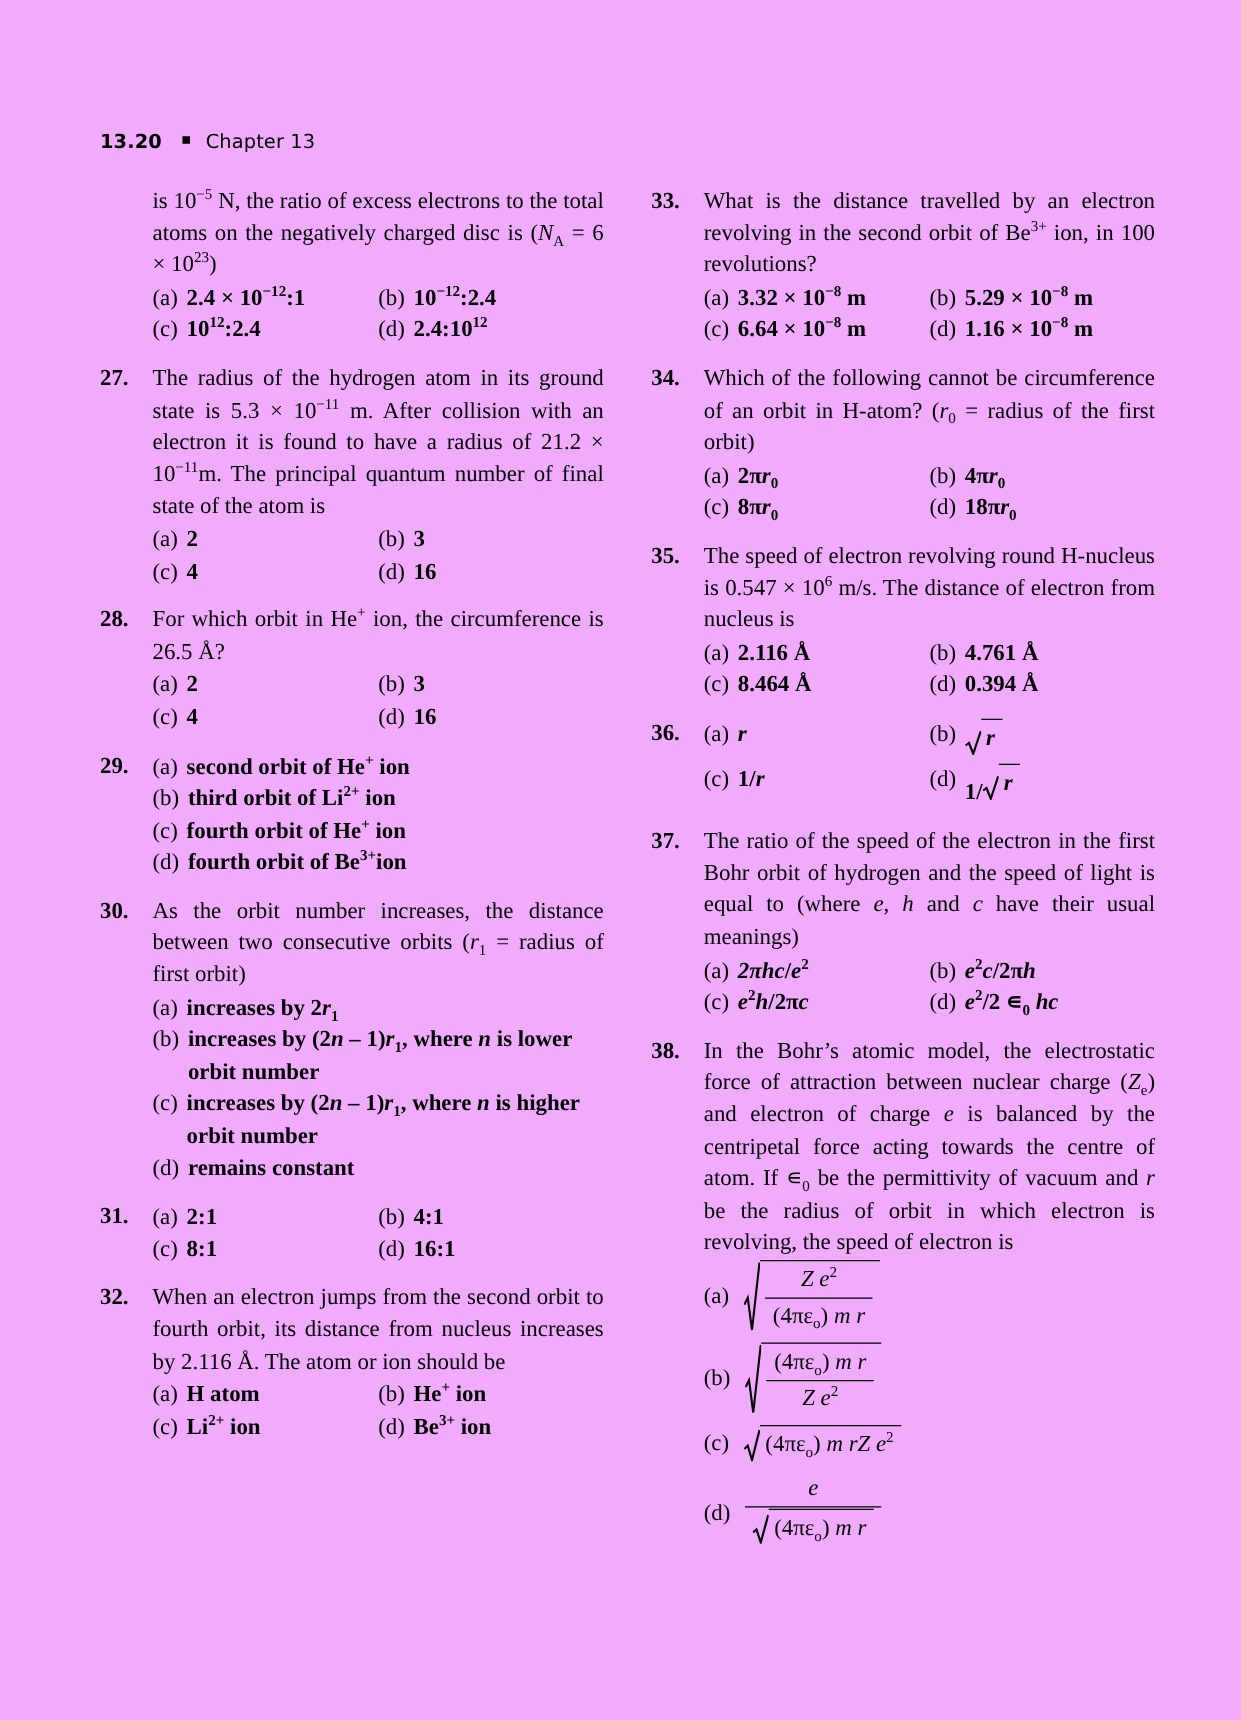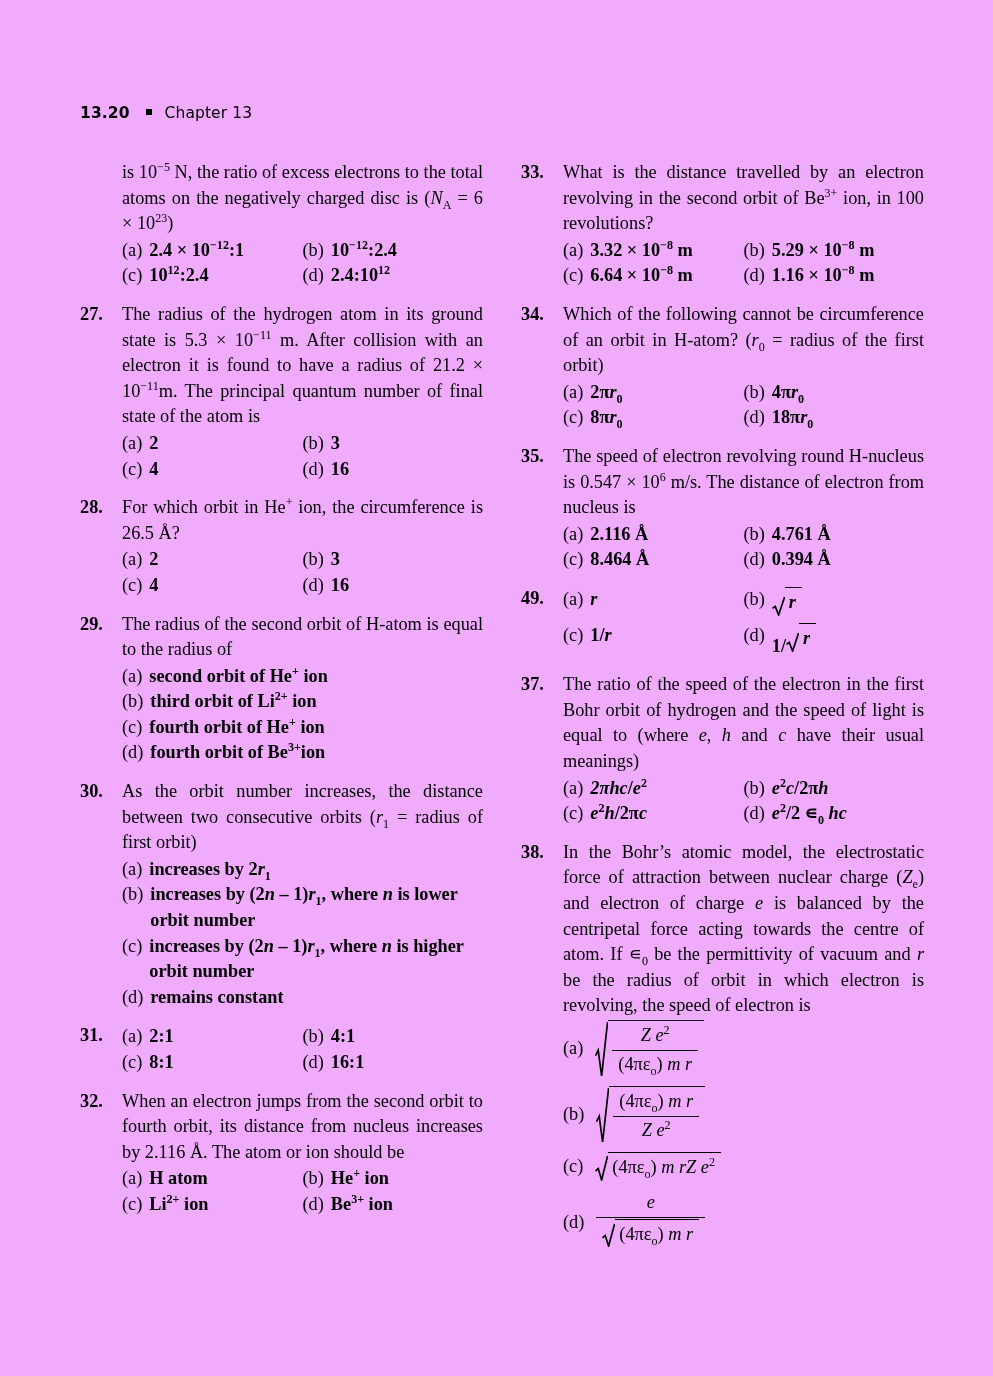--- a/index.html
+++ b/index.html
@@ -36,21 +36,21 @@
     width: 6px; height: 6px;
     background: #000;
     margin: 0 13px 2px 16px;
   }
   .runhead .chap { font-weight: normal; }
 
   
   .cols {
     position: absolute;
     left: 80px;
-    top: 160px;
+    top: 148px;
     width: 845px;
     display: flex;
     gap: 38px;
   }
   .col { width: 403px; }
 
   
   .q {
     display: flex;
     margin-bottom: 13px;
@@ -247,21 +247,20 @@
                   <span class="olbl">(d)</span>
                   <span class="otxt">16</span>
                 </div>
               </div>
             </div>
           </div>
         </div>
         <div class="q">
           <div class="qnum">29.</div>
           <div class="qbody">
-            <p class="stem">The radius of the second orbit of H-atom is equal to the radius of</p>
             <div class="opts stacked">
               <div class="orow">
                 <div class="ocell wide">
                   <span class="olbl">(a)</span>
                   <span class="otxt">second orbit of He<sup>+</sup> ion</span>
                 </div>
               </div>
               <div class="orow">
                 <div class="ocell wide">
                   <span class="olbl">(b)</span>
@@ -450,21 +449,21 @@
                 </div>
                 <div class="ocell">
                   <span class="olbl">(d)</span>
                   <span class="otxt">0.394 Å</span>
                 </div>
               </div>
             </div>
           </div>
         </div>
         <div class="q">
-          <div class="qnum">49.</div>
+          <div class="qnum">36.</div>
           <div class="qbody">
             <div class="opts two-col">
               <div class="orow">
                 <div class="ocell">
                   <span class="olbl">(a)</span>
                   <span class="otxt"><i>r</i></span>
                 </div>
                 <div class="ocell">
                   <span class="olbl">(b)</span>
                   <span class="otxt"><span class="inline-rad">

